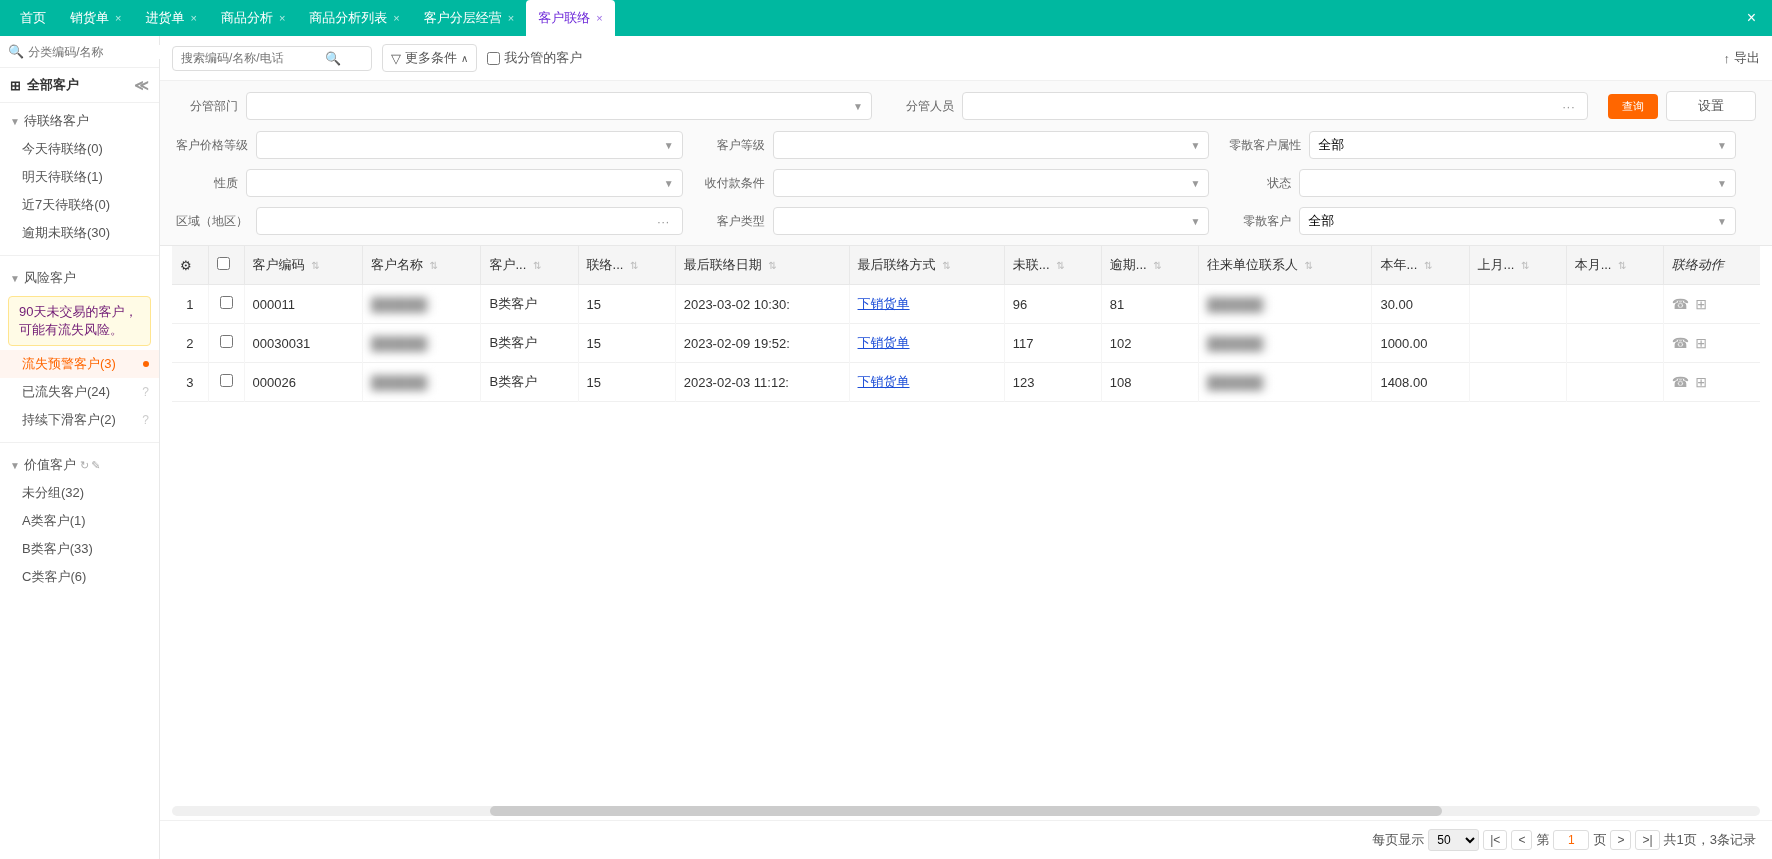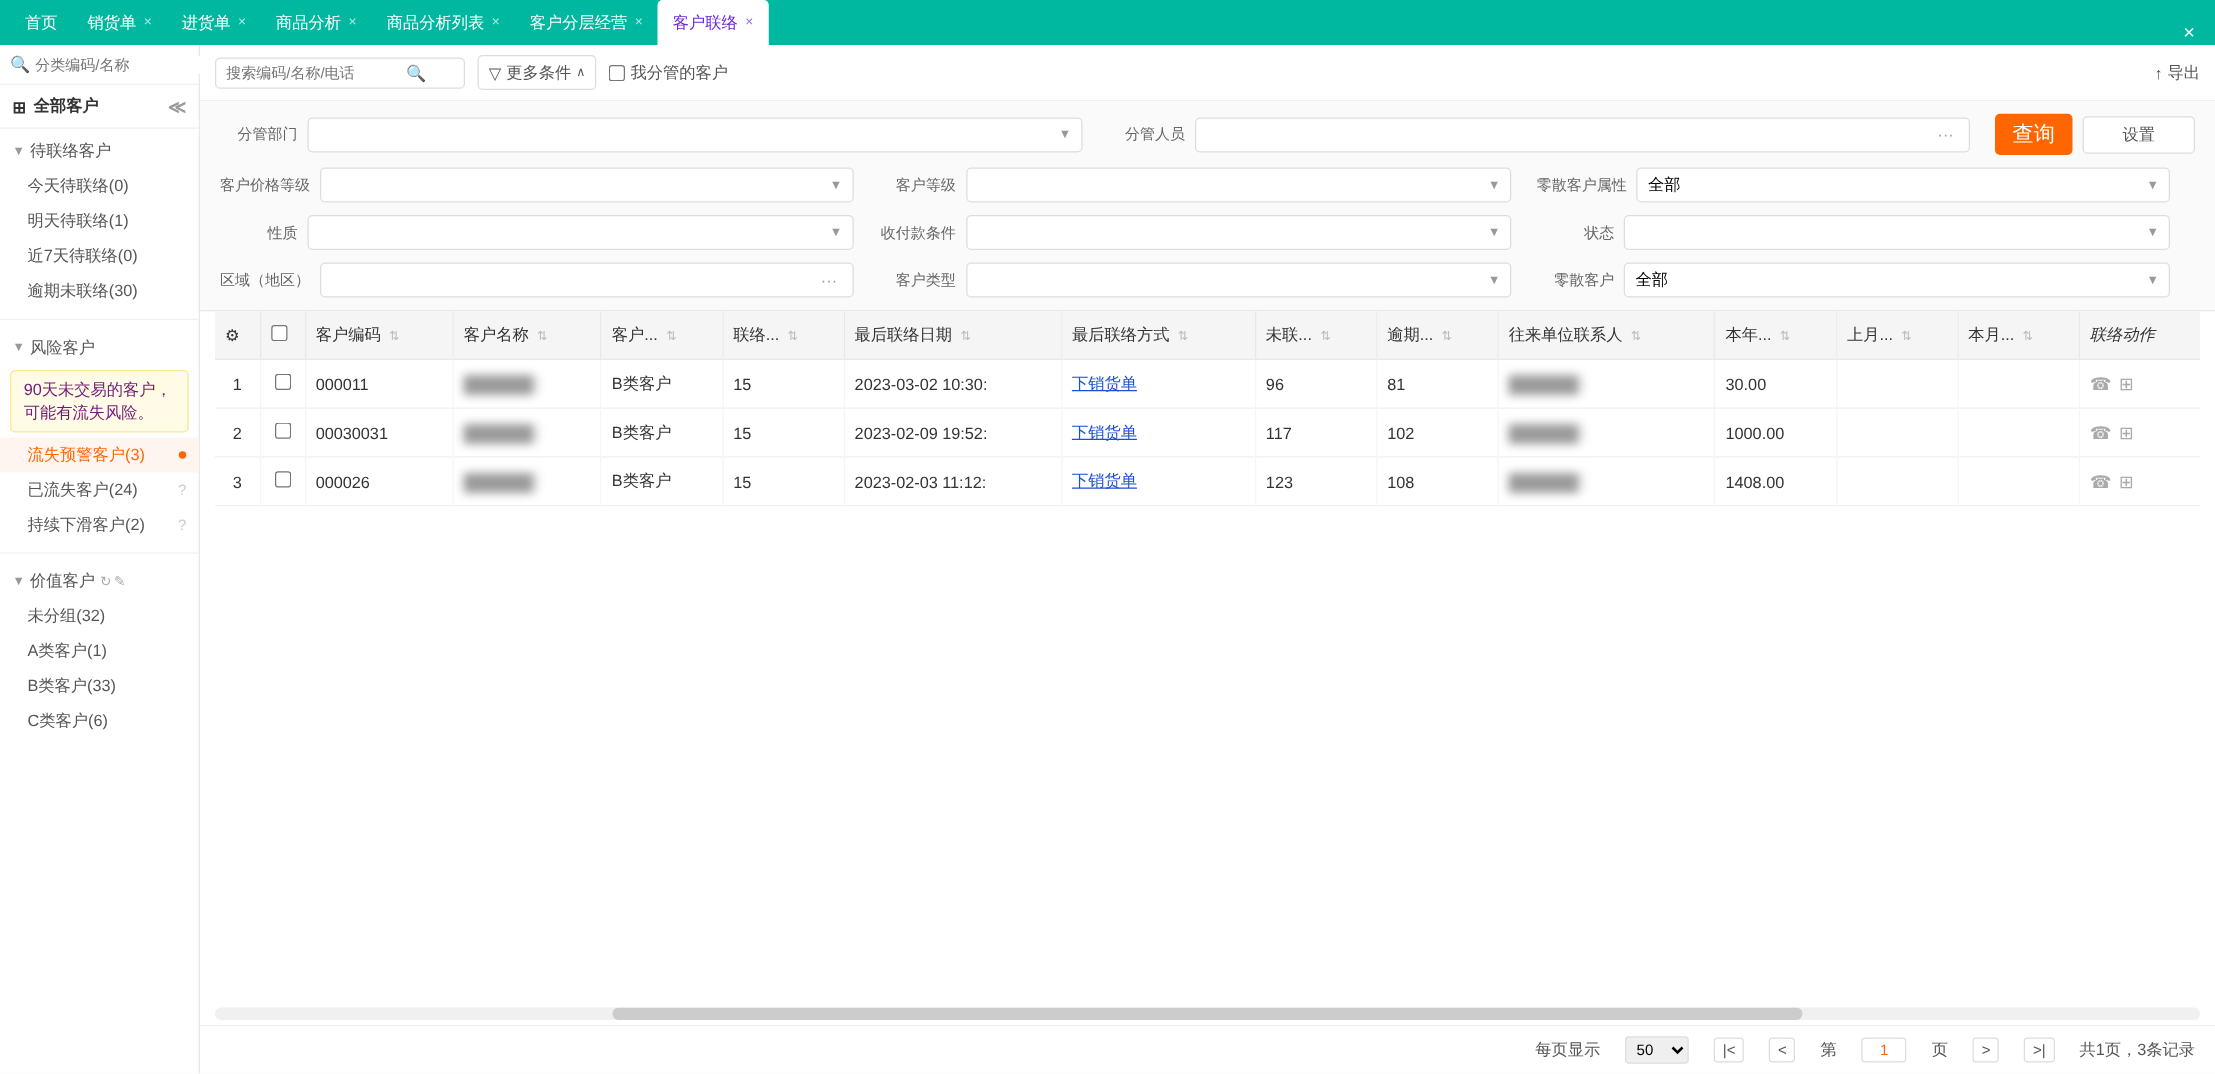--- a/index.html
+++ b/index.html
@@ -1,21 +1,21 @@
 <!DOCTYPE html>
 <html><head>
   <meta charset="utf-8">
   <style>
     * { box-sizing: border-box; margin: 0; padding: 0; font-family: 'Microsoft YaHei', Arial, sans-serif; font-size: 13px; }
     body { background: #f5f5f5; overflow: hidden; }
 
     
     .top-nav {
       display: flex;
-      align-items: flex-end;
+      align-items: center;
       background: #00b8a0;
       height: 36px;
       padding: 0 8px;
       color: white;
     }
     .nav-tab {
       display: flex;
       align-items: center;
       padding: 0 12px;
       height: 36px;
@@ -272,21 +272,21 @@
       gap: 8px;
       margin-left: auto;
     }
     .btn-query {
       background: #ff6600;
       color: white;
       border: none;
       padding: 5px 14px;
       border-radius: 4px;
       cursor: pointer;
-      font-size: 17px;
+      font-size: 11px;
       text-align: right;
     }
     .btn-settings {
       background: white;
       color: #555;
       border: 1px solid #ddd;
       padding: 5px 31px;
       border-radius: 4px;
       cursor: pointer;
       font-size: 13px;
@@ -351,21 +351,21 @@
     }
 
     
     .pagination {
       display: flex;
       align-items: center;
       justify-content: flex-end;
       padding: 8px 16px;
       border-top: 1px solid #f0f0f0;
       background: white;
-      gap: 20px;
+      gap: 4px;
       font-size: 12px;
       color: #555;
     }
     .page-btn {
       border: 1px solid #ddd;
       background: white;
       padding: 2px 6px;
       border-radius: 3px;
       cursor: pointer;
       color: #555;

